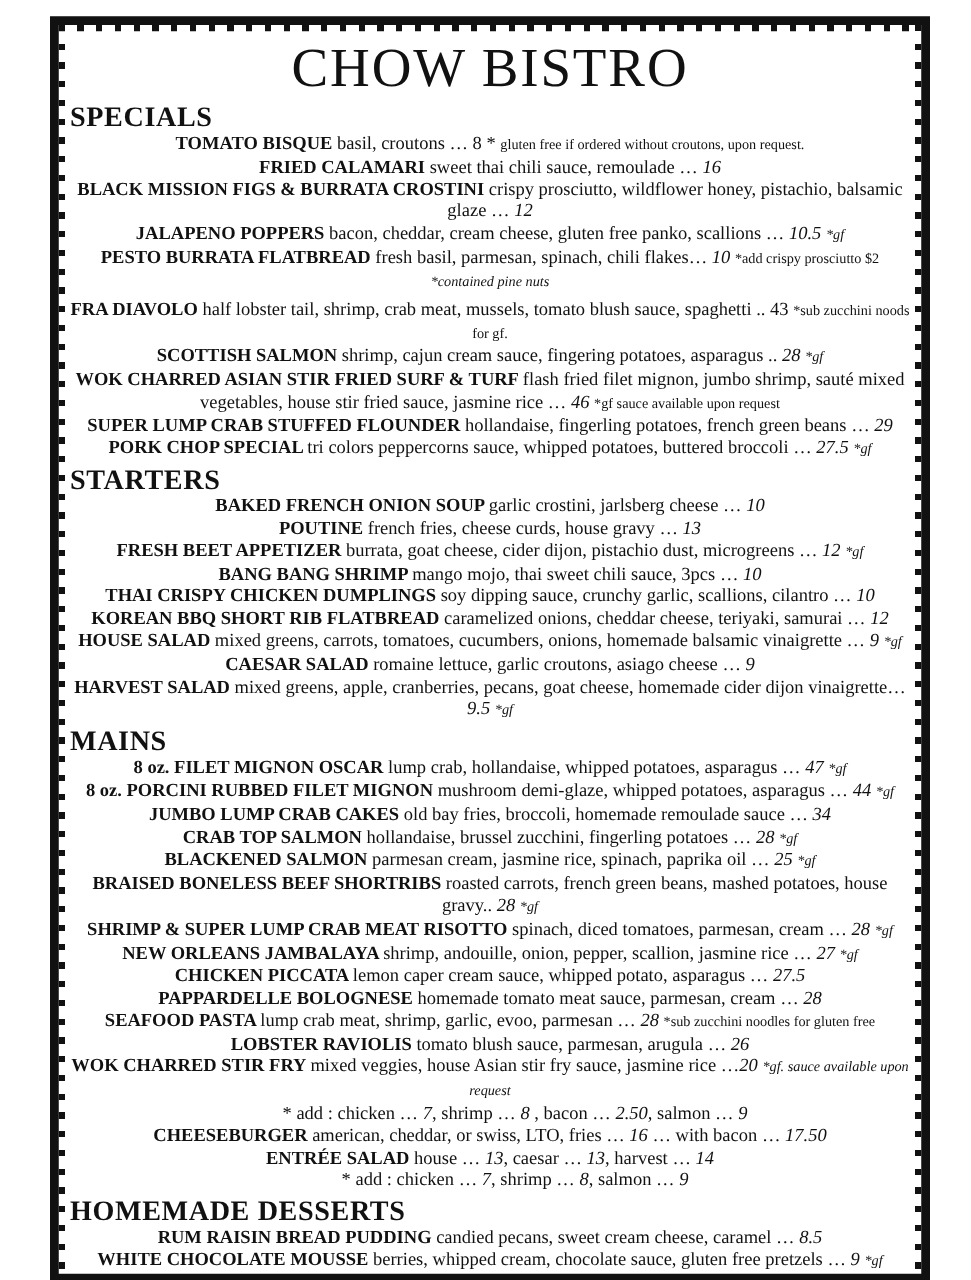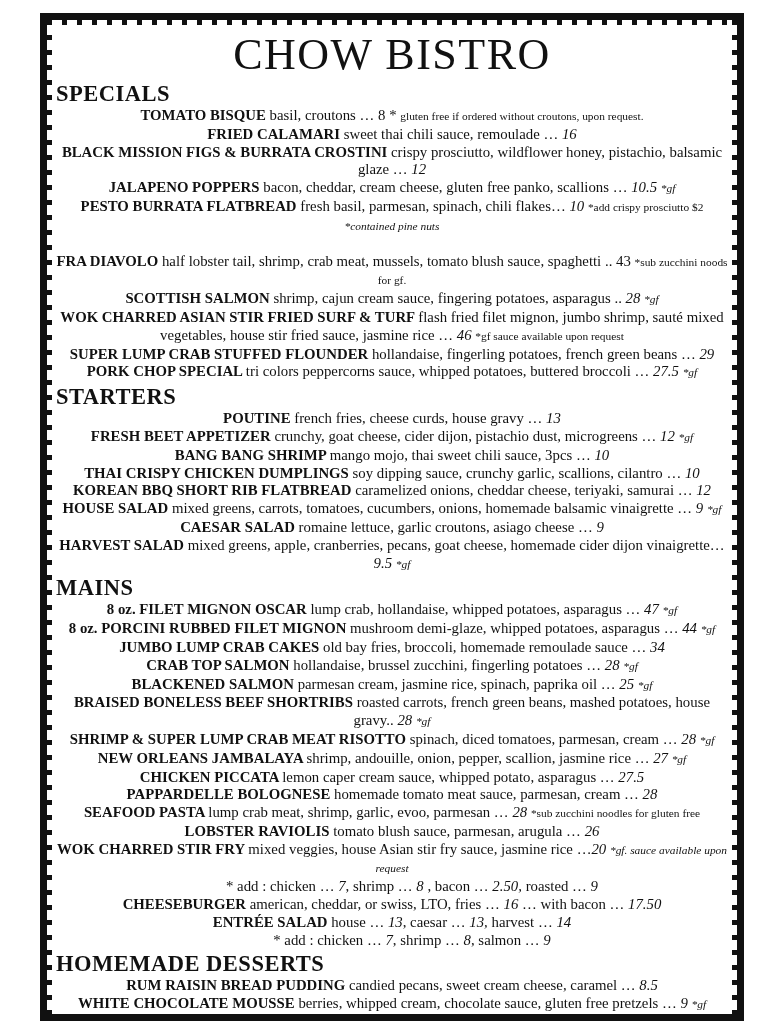--- a/index.html
+++ b/index.html
@@ -26,21 +26,21 @@
     letter-spacing:1.5px;margin:8px 0 2px 0;
   }
   h2.section-title{
     font-size:22.5px;line-height:24px;font-weight:700;text-align:left;
     letter-spacing:.5px;margin:3px 0 1px 0;
   }
   p.menu-line{
     margin:0;font-size:14.8px;line-height:17.8px;text-align:center;
   }
   p.menu-line.indent{padding-left:40px;}
-  p.menu-line.gap{margin-top:17px;}
+  p.menu-line.gap{margin-top:4px;}
   .seg-b{font-weight:700;}
   .seg-r{font-weight:400;}
   .seg-i{font-style:italic;}
   .seg-s{font-size:11.4px;}
   .seg-si{font-size:11.4px;font-style:italic;}
 </style>
 </head>
 <body>
 
 <div class="frame">
@@ -60,22 +60,23 @@
           <p class="menu-line"><span class="seg-b">JALAPENO POPPERS </span><span class="seg-r">bacon, cheddar, cream cheese, gluten free panko, scallions … </span><span class="seg-i">10.5 </span><span class="seg-si">*gf</span></p>
           <p class="menu-line"><span class="seg-b">PESTO BURRATA FLATBREAD </span><span class="seg-r">fresh basil, parmesan, spinach, chili flakes… </span><span class="seg-i">10 </span><span class="seg-s">*add crispy prosciutto $2</span><span class="seg-si">   *contained pine nuts</span></p>
           <p class="menu-line gap"><span class="seg-b">FRA DIAVOLO </span><span class="seg-r">half lobster tail, shrimp, crab meat, mussels, tomato blush sauce, spaghetti .. 43 </span><span class="seg-s">*sub zucchini noods for gf.</span></p>
           <p class="menu-line"><span class="seg-b">SCOTTISH SALMON </span><span class="seg-r">shrimp, cajun cream sauce, fingering potatoes, asparagus .. </span><span class="seg-i">28 </span><span class="seg-si">*gf</span></p>
           <p class="menu-line"><span class="seg-b">WOK CHARRED ASIAN STIR FRIED SURF &amp; TURF </span><span class="seg-r">flash fried filet mignon, jumbo shrimp, sauté mixed vegetables, house stir fried sauce, jasmine rice … </span><span class="seg-i">46 </span><span class="seg-s">*gf sauce available upon request</span></p>
           <p class="menu-line"><span class="seg-b">SUPER LUMP CRAB STUFFED FLOUNDER </span><span class="seg-r">hollandaise, fingerling potatoes, french green beans … </span><span class="seg-i">29</span></p>
           <p class="menu-line"><span class="seg-b">PORK CHOP SPECIAL </span><span class="seg-r">tri colors peppercorns sauce, whipped potatoes, buttered broccoli … </span><span class="seg-i">27.5 </span><span class="seg-si">*gf</span></p>
         </section>
         <section>
           <h2 class="section-title">STARTERS</h2>
+          <p class="menu-line"><span class="seg-b">BAKED FRENCH ONION SOUP </span><span class="seg-r">garlic crostini, jarlsberg cheese … </span><span class="seg-i">10</span></p>
           <p class="menu-line"><span class="seg-b">POUTINE </span><span class="seg-r">french fries, cheese curds, house gravy … </span><span class="seg-i">13</span></p>
-          <p class="menu-line"><span class="seg-b">FRESH BEET APPETIZER </span><span class="seg-r">crunchy, goat cheese, cider dijon, pistachio dust, microgreens … </span><span class="seg-i">12 </span><span class="seg-si">*gf</span></p>
+          <p class="menu-line"><span class="seg-b">FRESH BEET APPETIZER </span><span class="seg-r">burrata, goat cheese, cider dijon, pistachio dust, microgreens … </span><span class="seg-i">12 </span><span class="seg-si">*gf</span></p>
           <p class="menu-line"><span class="seg-b">BANG BANG SHRIMP </span><span class="seg-r">mango mojo, thai sweet chili sauce, 3pcs … </span><span class="seg-i">10</span></p>
           <p class="menu-line"><span class="seg-b">THAI CRISPY CHICKEN DUMPLINGS </span><span class="seg-r">soy dipping sauce, crunchy garlic, scallions, cilantro … </span><span class="seg-i">10</span></p>
           <p class="menu-line"><span class="seg-b">KOREAN BBQ SHORT RIB FLATBREAD </span><span class="seg-r">caramelized onions, cheddar cheese, teriyaki, samurai … </span><span class="seg-i">12</span></p>
           <p class="menu-line"><span class="seg-b">HOUSE SALAD </span><span class="seg-r">mixed greens, carrots, tomatoes, cucumbers, onions, homemade balsamic vinaigrette … </span><span class="seg-i">9 </span><span class="seg-si">*gf</span></p>
           <p class="menu-line"><span class="seg-b">CAESAR SALAD </span><span class="seg-r">romaine lettuce, garlic croutons, asiago cheese … </span><span class="seg-i">9</span></p>
           <p class="menu-line"><span class="seg-b">HARVEST SALAD </span><span class="seg-r">mixed greens, apple, cranberries, pecans, goat cheese, homemade cider dijon vinaigrette… </span><span class="seg-i">9.5 </span><span class="seg-si">*gf</span></p>
         </section>
         <section>
           <h2 class="section-title">MAINS</h2>
           <p class="menu-line"><span class="seg-b">8 oz. FILET MIGNON OSCAR </span><span class="seg-r">lump crab, hollandaise, whipped potatoes, asparagus … </span><span class="seg-i">47 </span><span class="seg-si">*gf</span></p>
@@ -84,21 +85,21 @@
           <p class="menu-line"><span class="seg-b">CRAB TOP SALMON </span><span class="seg-r">hollandaise, brussel zucchini, fingerling potatoes … </span><span class="seg-i">28 </span><span class="seg-si">*gf</span></p>
           <p class="menu-line"><span class="seg-b">BLACKENED SALMON </span><span class="seg-r">parmesan cream, jasmine rice, spinach, paprika oil … </span><span class="seg-i">25 </span><span class="seg-si">*gf</span></p>
           <p class="menu-line"><span class="seg-b">BRAISED BONELESS BEEF SHORTRIBS </span><span class="seg-r">roasted carrots, french green beans, mashed potatoes, house gravy.. </span><span class="seg-i">28 </span><span class="seg-si">*gf</span></p>
           <p class="menu-line"><span class="seg-b">SHRIMP &amp; SUPER LUMP CRAB MEAT RISOTTO </span><span class="seg-r">spinach, diced tomatoes, parmesan, cream … </span><span class="seg-i">28 </span><span class="seg-si">*gf</span></p>
           <p class="menu-line"><span class="seg-b">NEW ORLEANS JAMBALAYA </span><span class="seg-r">shrimp, andouille, onion, pepper, scallion, jasmine rice … </span><span class="seg-i">27 </span><span class="seg-si">*gf</span></p>
           <p class="menu-line"><span class="seg-b">CHICKEN PICCATA </span><span class="seg-r">lemon caper cream sauce, whipped potato, asparagus … </span><span class="seg-i">27.5</span></p>
           <p class="menu-line"><span class="seg-b">PAPPARDELLE BOLOGNESE </span><span class="seg-r">homemade tomato meat sauce, parmesan, cream … </span><span class="seg-i">28</span></p>
           <p class="menu-line"><span class="seg-b">SEAFOOD PASTA </span><span class="seg-r">lump crab meat, shrimp, garlic, evoo, parmesan … </span><span class="seg-i">28 </span><span class="seg-s">*sub zucchini noodles for gluten free</span></p>
           <p class="menu-line"><span class="seg-b">LOBSTER RAVIOLIS </span><span class="seg-r">tomato blush sauce, parmesan, arugula … </span><span class="seg-i">26</span></p>
           <p class="menu-line"><span class="seg-b">WOK CHARRED STIR FRY </span><span class="seg-r">mixed veggies, house Asian stir fry sauce, jasmine rice …</span><span class="seg-i">20 </span><span class="seg-si">*gf. sauce available upon request</span></p>
-          <p class="menu-line indent"><span class="seg-r">* add : chicken … </span><span class="seg-i">7</span><span class="seg-r">, shrimp … </span><span class="seg-i">8</span><span class="seg-r"> , bacon … </span><span class="seg-i">2.50,</span><span class="seg-r"> roasted … </span><span class="seg-i">9</span></p>
+          <p class="menu-line indent"><span class="seg-r">* add : chicken … </span><span class="seg-i">7</span><span class="seg-r">, shrimp … </span><span class="seg-i">8</span><span class="seg-r"> , bacon … </span><span class="seg-i">2.50,</span><span class="seg-r"> salmon … </span><span class="seg-i">9</span></p>
           <p class="menu-line"><span class="seg-b">CHEESEBURGER </span><span class="seg-r">american, cheddar, or swiss, LTO, fries … </span><span class="seg-i">16</span><span class="seg-r"> … with bacon … </span><span class="seg-i">17.50</span></p>
           <p class="menu-line"><span class="seg-b">ENTRÉE SALAD </span><span class="seg-r">house … </span><span class="seg-i">13</span><span class="seg-r">, caesar … </span><span class="seg-i">13,</span><span class="seg-r"> harvest … </span><span class="seg-i">14</span></p>
           <p class="menu-line indent"><span class="seg-r">* add :  chicken … </span><span class="seg-i">7</span><span class="seg-r">, shrimp … </span><span class="seg-i">8</span><span class="seg-r">, salmon … </span><span class="seg-i">9</span></p>
         </section>
         <section>
           <h2 class="section-title">HOMEMADE DESSERTS</h2>
           <p class="menu-line"><span class="seg-b">RUM RAISIN BREAD PUDDING </span><span class="seg-r">candied pecans, sweet cream cheese, caramel … </span><span class="seg-i">8.5</span></p>
           <p class="menu-line"><span class="seg-b">WHITE CHOCOLATE MOUSSE </span><span class="seg-r">berries, whipped cream, chocolate sauce, gluten free pretzels … </span><span class="seg-i">9 </span><span class="seg-si">*gf</span></p>
         </section>
       </div>

